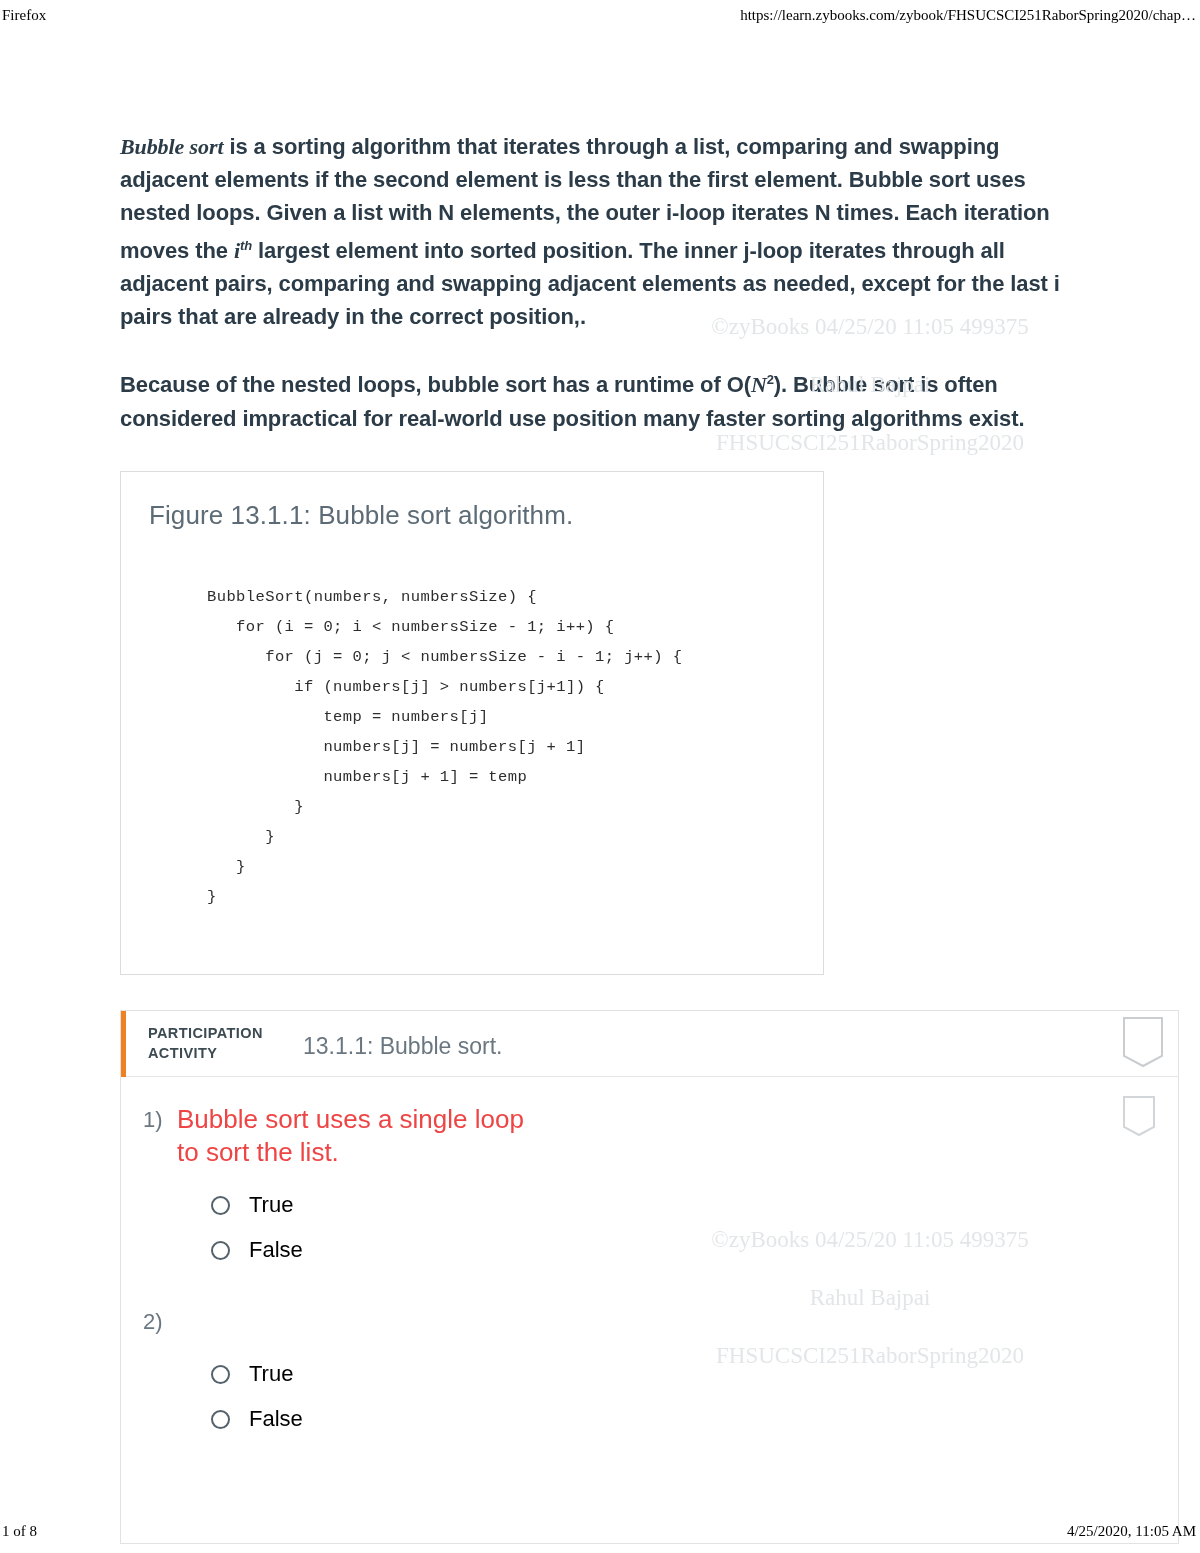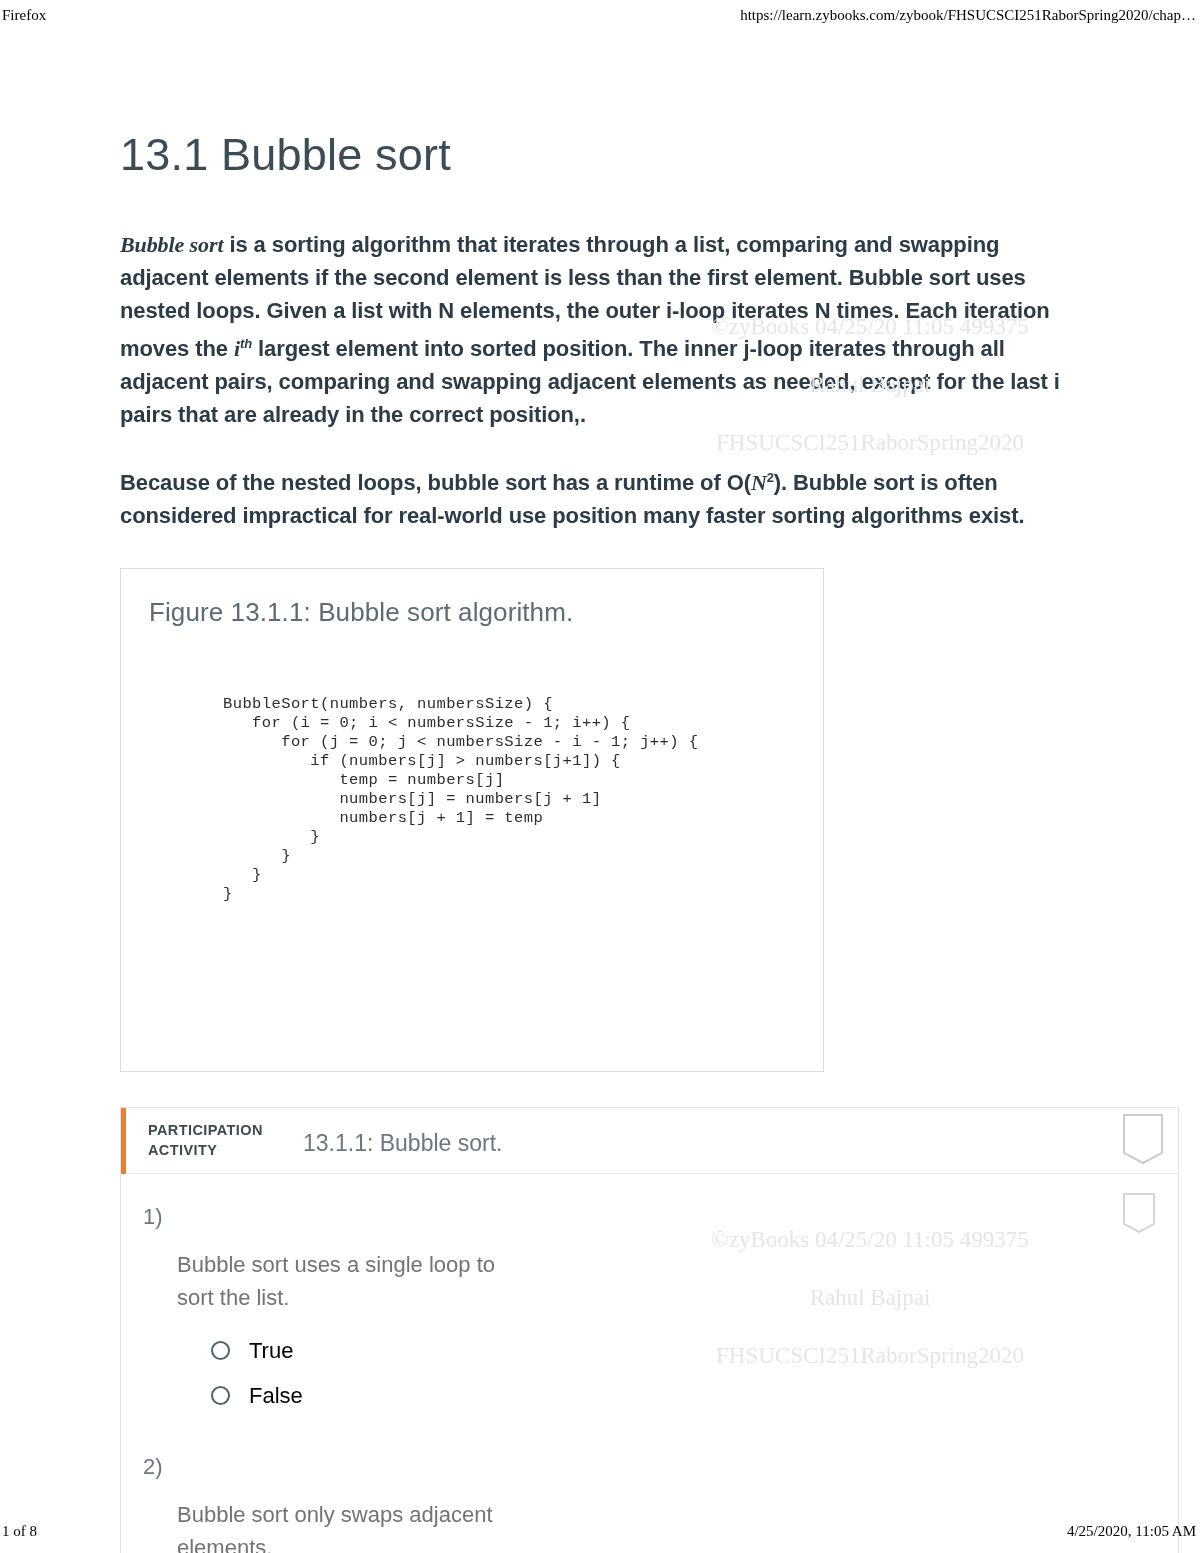--- a/index.html
+++ b/index.html
@@ -115,24 +115,24 @@
     top: 28px;
     font-size: 26px;
     color: #5c6b75;
     font-weight: 400;
     letter-spacing: 0.1px;
   }
   pre.code-block {
     position: absolute;
     left: 86px;
     top: 110px;
-    margin: 16px;
+    margin: 0;
     font-family: "Liberation Mono", "DejaVu Sans Mono", monospace;
     font-size: 15.5px;
-    line-height: 19px;
+    line-height: 30px;
     color: #2d2d2d;
     white-space: pre;
     letter-spacing: 0.4px;
   }
 
   
   .activity-panel {
     position: relative;
     margin-top: 35px;
     width: 1059px;
@@ -195,25 +195,24 @@
     align-items: flex-start;
   }
   .q-num {
     font-size: 22px;
     color: #6a7780;
     width: 34px;
     flex: 0 0 34px;
     line-height: 33px;
   }
   .q-text {
-    font-size: 22px;
-    color: #737373;
+    font-size: 26px;
+    color: #ef4444;
     line-height: 33px;
     max-width: 350px;
-    margin-top: 48px;
   }
   .choices {
     margin-top: 14px;
     padding-left: 68px;
   }
   .choice {
     display: flex;
     align-items: center;
     height: 45px;
   }
@@ -253,21 +252,20 @@
 
 <div class="page">
 
   <div class="print-chrome print-header">
     <span class="pc-left">Firefox</span>
     <span class="pc-right">https://learn.zybooks.com/zybook/FHSUCSCI251RaborSpring2020/chap…</span>
   </div>
 
   <div class="content">
 
-    <h1 class="section-title">13.1 Bubble sort</h1>
 
     <p class="body-text"><span class="term">Bubble sort</span><span> is a sorting algorithm that iterates through a list, comparing and swapping adjacent elements if the second element is less than the first element. Bubble sort uses nested loops. Given a list with N elements, the outer i-loop iterates N times. Each iteration moves the </span><var class="math">i</var><sup class="ith">th</sup><span> largest element into sorted position. The inner j-loop iterates through all adjacent pairs, comparing and swapping adjacent elements as needed, except for the last i pairs that are already in the correct position,.</span></p>
 
     <p class="body-text strong-para"><span>Because of the nested loops, bubble sort has a runtime of O(</span><var class="math">N</var><sup class="sq">2</sup><span>). Bubble sort is often considered impractical for real-world use position many faster sorting algorithms exist.</span></p>
 
     <div class="figure-box">
       <div class="figure-caption">Figure 13.1.1: Bubble sort algorithm.</div>
       <pre class="code-block">BubbleSort(numbers, numbersSize) {
    for (i = 0; i &lt; numbersSize - 1; i++) {
       for (j = 0; j &lt; numbersSize - i - 1; j++) {
@@ -316,21 +314,20 @@
             <label class="choice">
               <span class="radio"></span>
               <span class="choice-label">False</span>
             </label>
           </div>
         </div>
 
         <div class="question">
           <div class="q-row">
             <span class="q-num">2)</span>
-            <span class="q-text">Bubble sort only swaps adjacent elements.</span>
           </div>
           <div class="choices">
             <label class="choice">
               <span class="radio"></span>
               <span class="choice-label">True</span>
             </label>
             <label class="choice">
               <span class="radio"></span>
               <span class="choice-label">False</span>
             </label>

